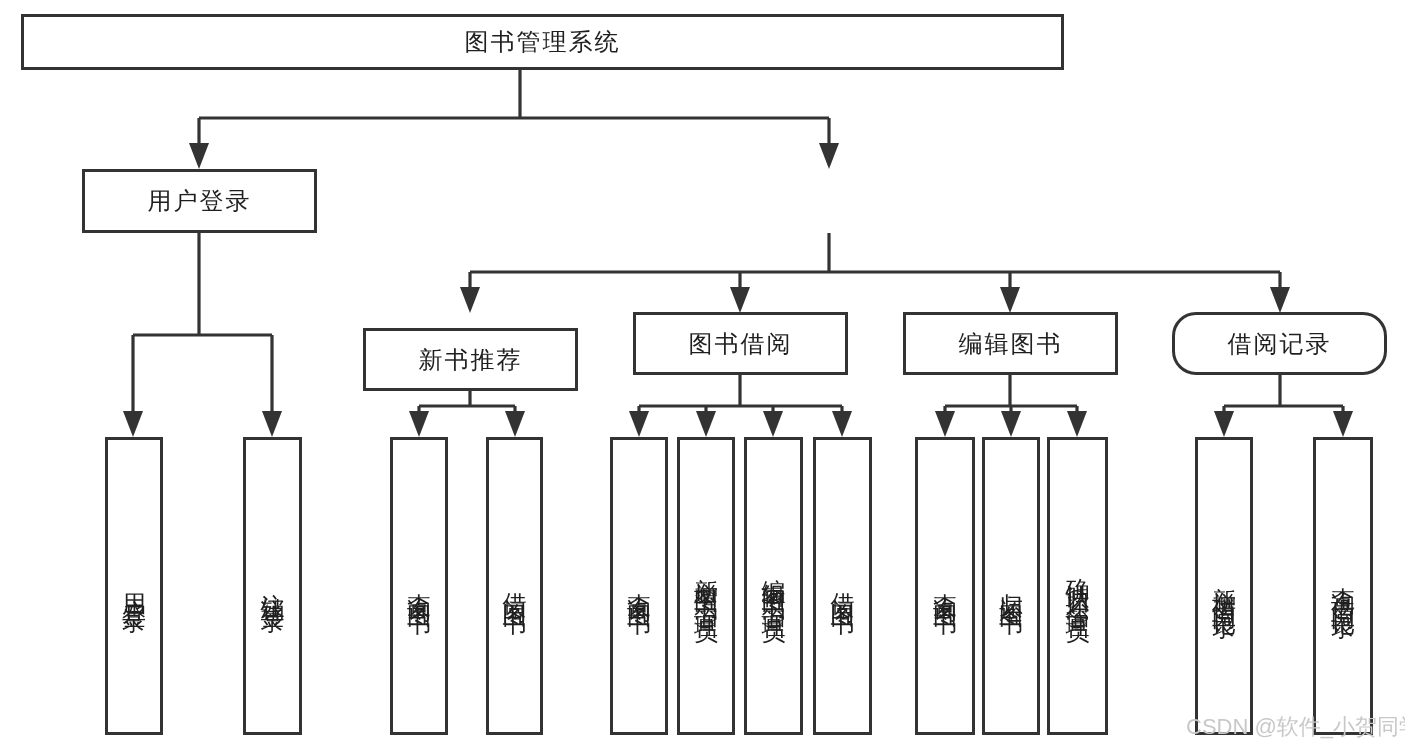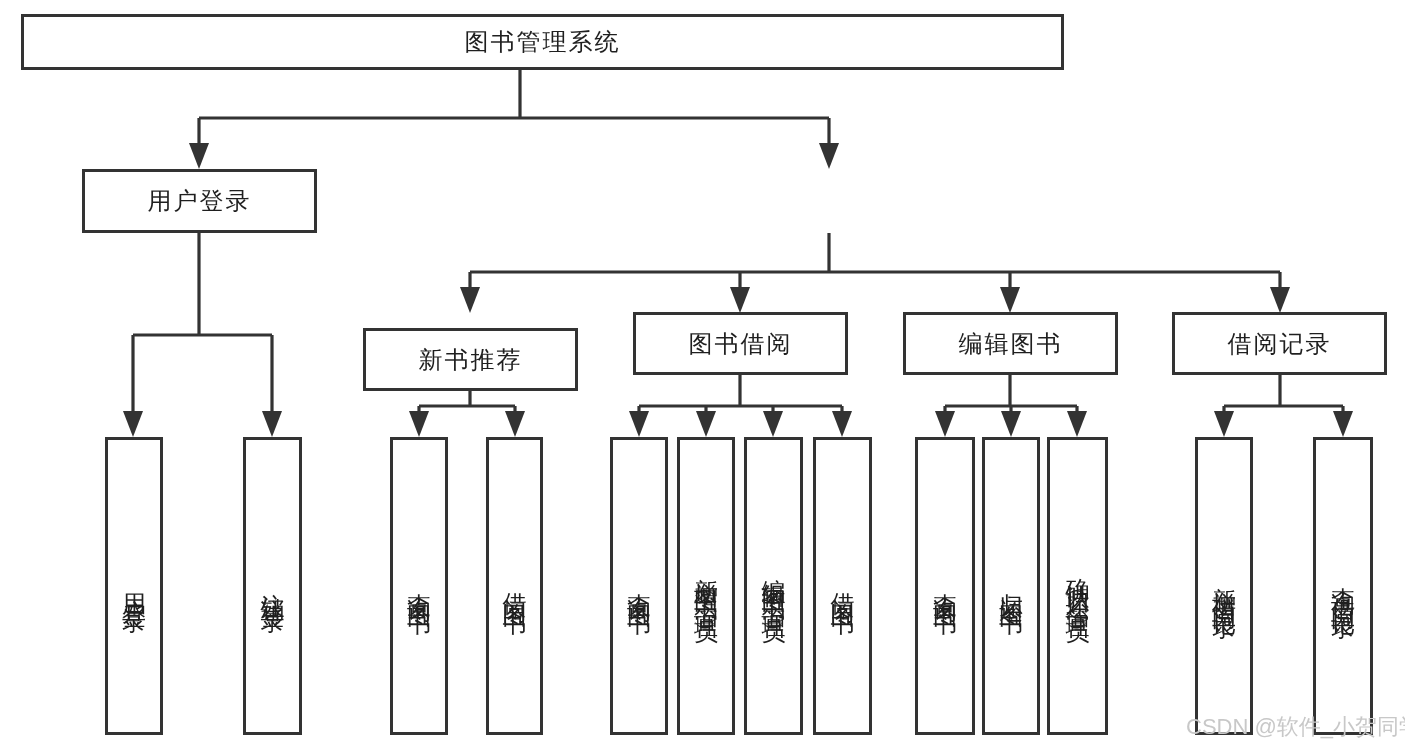--- a/index.html
+++ b/index.html
@@ -110,21 +110,21 @@
     </g>
   </svg>
 
   <div class="node" style="left:21px; top:14px; width:1043px; height:56px;">图书管理系统</div>
 
   <div class="node" style="left:82px; top:169px; width:235px; height:64px;">用户登录</div>
 
   <div class="node" style="left:363px; top:312px; width:215px; height:63px;margin-top:16px;">新书推荐</div>
   <div class="node" style="left:633px; top:312px; width:215px; height:63px;">图书借阅</div>
   <div class="node" style="left:903px; top:312px; width:215px; height:63px;">编辑图书</div>
-  <div class="node" style="left:1172px; top:312px; width:215px; height:63px;">借阅记录</div>
+  <div class="node" style="left:1172px; top:312px; width:215px; height:63px;border-radius:24px;">借阅记录</div>
 
   <div class="node vnode" style="left:105px; top:437px; width:58px; height:298px;">用户登录</div>
   <div class="node vnode" style="left:243px; top:437px; width:59px; height:298px;">注销登录</div>
 
   <div class="node vnode" style="left:390px; top:437px; width:58px; height:298px;">查询图书</div>
   <div class="node vnode" style="left:486px; top:437px; width:57px; height:298px;">借阅图书</div>
 
   <div class="node vnode" style="left:610px; top:437px; width:58px; height:298px;">查询图书</div>
   <div class="node vnode" style="left:677px; top:437px; width:58px; height:298px;">新增图书（管理员）</div>
   <div class="node vnode" style="left:744px; top:437px; width:59px; height:298px;">编辑图书（管理员）</div>

